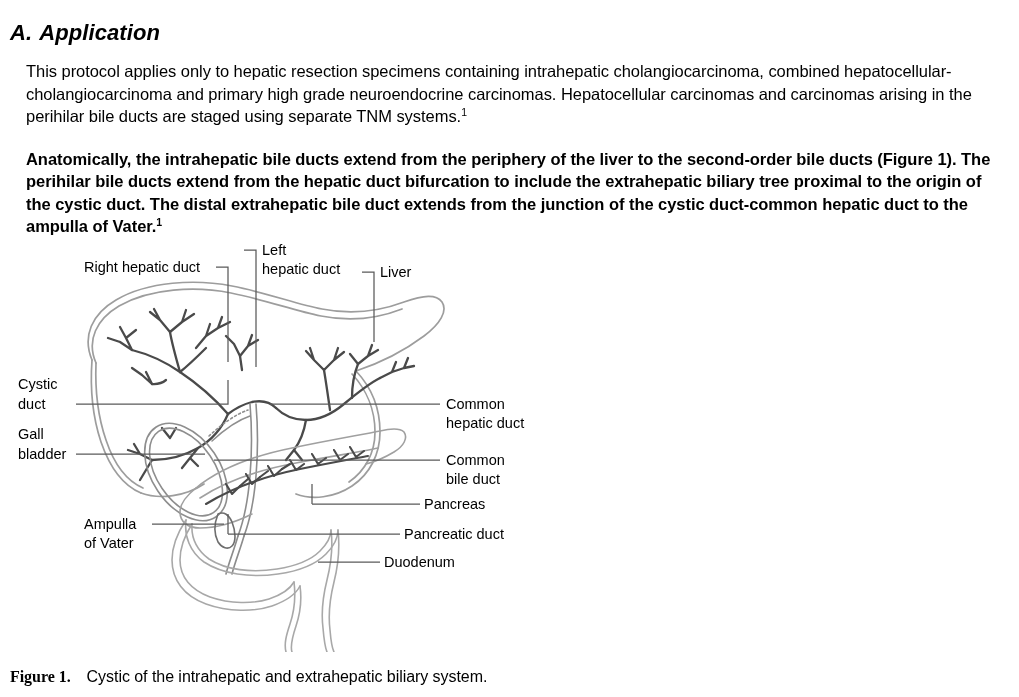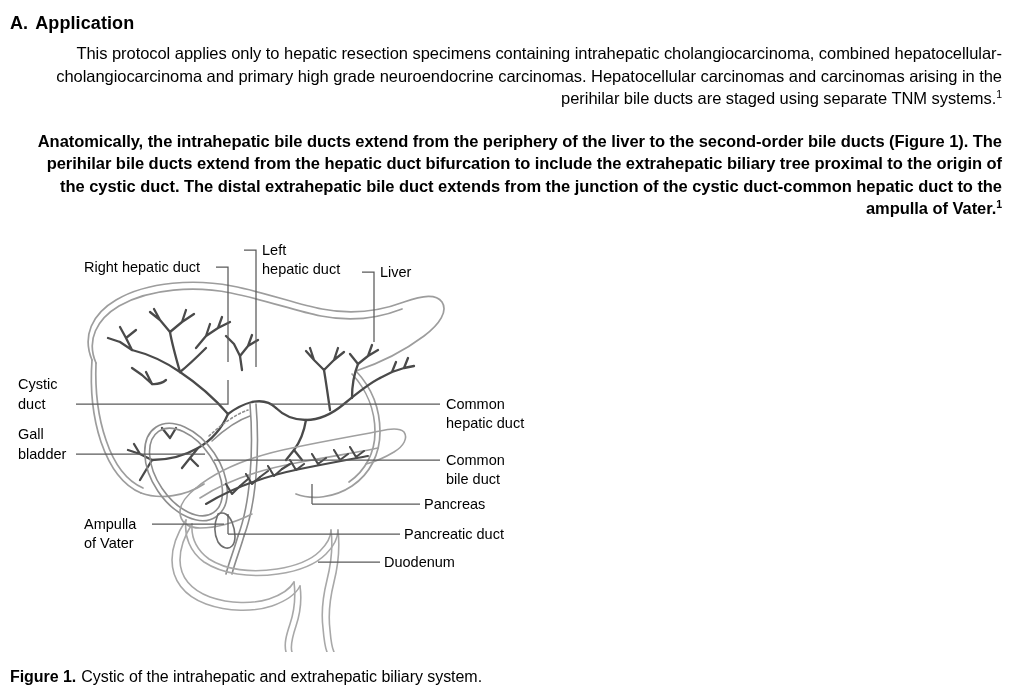--- a/index.html
+++ b/index.html
@@ -9,42 +9,41 @@
     font-family:"Liberation Sans", sans-serif;
     color:#000000;
     overflow:hidden;
     position:relative;
   }
   .page{position:relative;width:1019px;height:697px;}
 
   
   .textblock{position:absolute;left:10px;top:6px;width:1000px;}
   .heading{
-    font-size:18px;font-weight:bold;line-height:22px;
-    letter-spacing:0.1px;margin:6px 0 1px 0;
+    font-size:22px;font-weight:bold;line-height:22px;
+    letter-spacing:0.1px;margin:16px 0 1px 0;font-style:italic;
   }
   .heading .lbl{margin-right:7px;}
   .para{
-    font-size:16.5px;line-height:22.5px;margin:8px;
+    font-size:16.5px;line-height:22.5px;margin:16px;
     letter-spacing:-0.05px;
-    text-align:right;
   }
   .para.second{margin-top:20px;font-weight:bold;}
   sup{font-size:10.5px;vertical-align:super;line-height:0;}
 
   
   .figure{position:absolute;left:0;top:232px;width:1019px;height:420px;}
   .figsvg{position:absolute;left:0;top:0;}
 
   
   .caption{
     position:absolute;left:10px;top:666px;
     font-size:16px;line-height:21px;letter-spacing:-0.05px;
   }
-  .caption b{font-weight:bold;margin-right:5px;}
+  .caption b{font-weight:bold;margin-right:16px;font-family:Liberation Serif, serif;}
 </style>
 </head>
 <body>
 
 <div class="page">
 
   <div class="textblock">
     <div class="heading">
       <span class="lbl">A.</span><span>Application</span>
     </div>

